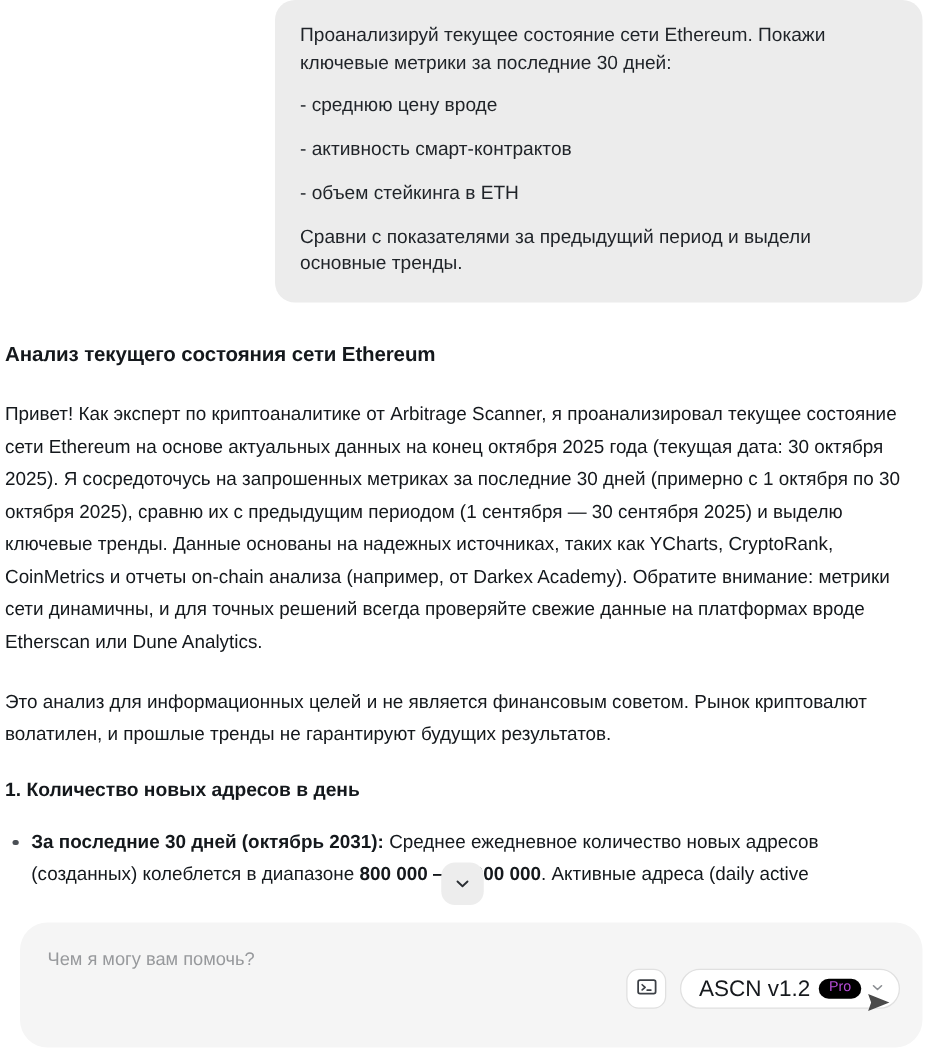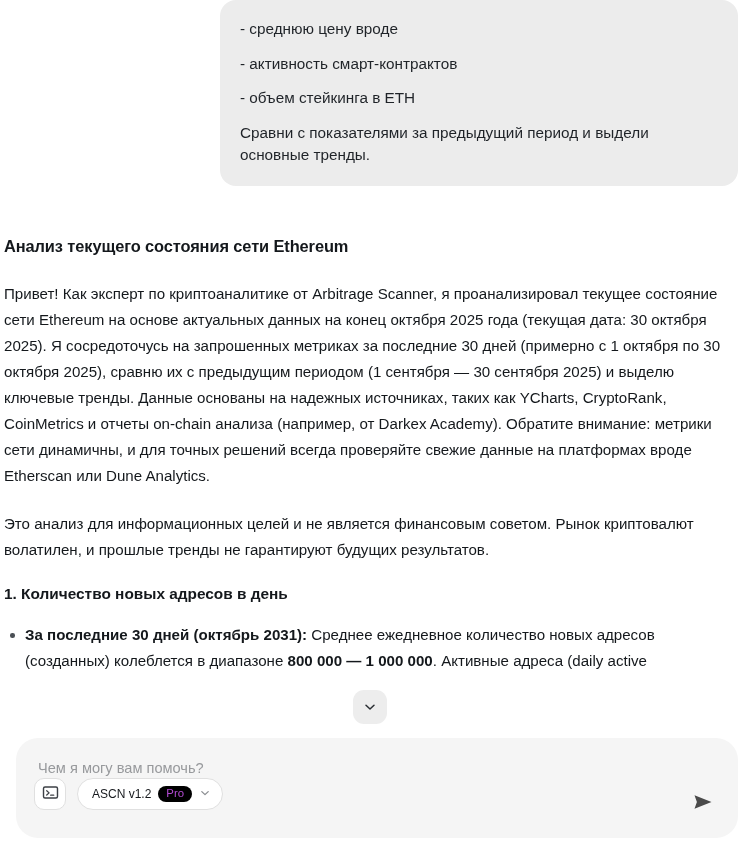--- a/index.html
+++ b/index.html
@@ -44,21 +44,21 @@
     color: #1F2328;
     font-size: 15.3px;
     line-height: 1.42;
   }
 
   .user-bubble p { margin: 0 0 13px 0; }
   .user-bubble p:last-child { margin-bottom: 0; }
 
   
   .assistant {
-    padding: 50px 12px 0 4px;
+    padding: 32px 12px 0 4px;
     color: #14181C;
   }
 
   .assistant h2 {
     font-size: 16.4px;
     font-weight: 700;
     line-height: 1.3;
     margin: 0 0 24px 0;
     letter-spacing: -0.1px;
   }
@@ -133,22 +133,21 @@
   }
 
   .composer {
     position: relative;
     width: 722px;
     height: 100px;
     background: #F5F5F5;
     border-radius: 22px;
     padding: 20px 18px 14px 18px;
     display: flex;
-    flex-direction: column;
-    justify-content: flex-start;
+    justify-content: center;
   }
 
   .composer-input {
     border: none;
     outline: none;
     background: transparent;
     font-family: inherit;
     font-size: 14.6px;
     color: #16191D;
     width: 560px;
@@ -183,21 +182,21 @@
     border-radius: 16px;
     display: flex;
     align-items: center;
     gap: 7px;
     padding: 0 11px 0 14px;
     cursor: pointer;
     font-family: inherit;
   }
 
   .model-name {
-    font-size: 12px;
+    font-size: 18px;
     color: #16191D;
     font-weight: 400;
     white-space: nowrap;
   }
 
   .pro-badge {
     background: #000000;
     color: #B44BD4;
     font-size: 11.4px;
     font-weight: 500;
@@ -223,20 +222,21 @@
 </style>
 </head>
 <body>
 
 <div id="app">
 
   <div class="conversation">
 
     <div class="user-row">
       <div class="user-bubble">
+        <p>Проанализируй текущее состояние сети Ethereum. Покажи ключевые метрики за последние 30 дней:</p>
         <p>- среднюю цену вроде</p>
         <p>- активность смарт-контрактов</p>
         <p>- объем стейкинга в ETH</p>
         <p>Сравни с показателями за предыдущий период и выдели основные тренды.</p>
       </div>
     </div>
 
     <div class="assistant">
 
       <h2>Анализ текущего состояния сети Ethereum</h2>

